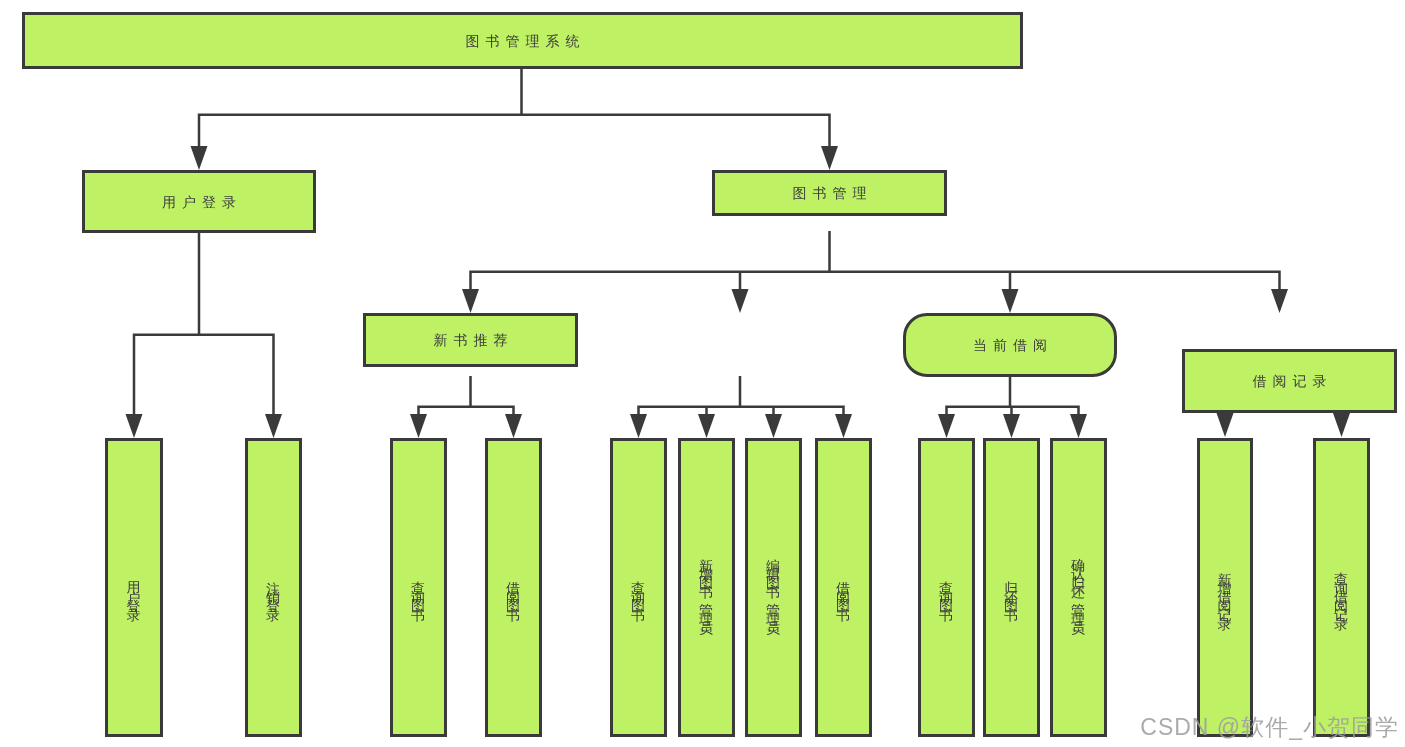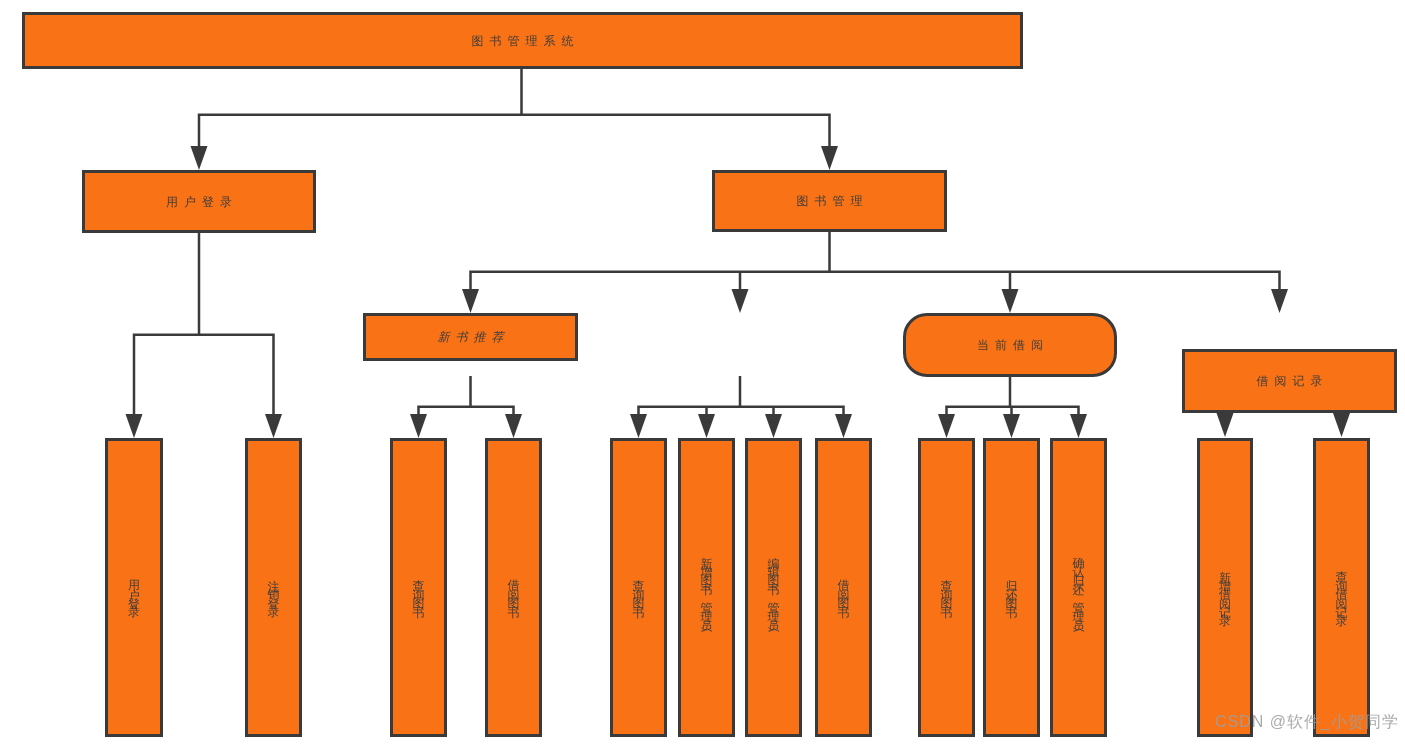--- a/index.html
+++ b/index.html
@@ -13,42 +13,42 @@
   }
   #connectors {
     position: absolute;
     left: 0; top: 0;
     width: 1405px; height: 747px;
     pointer-events: none;
   }
   .box {
     position: absolute;
     box-sizing: border-box;
-    background: #f97316;
+    background: #bef264;
     border: 3px solid #3a3a3a;
     display: flex;
     align-items: center;
     justify-content: center;
     color: #3d3d3d;
-    font-size: 12px;
+    font-size: 14px;
     line-height: 1;
     white-space: nowrap;
     z-index: 2;
   }
   .hbox { letter-spacing: 6px; text-indent: 6px; }
   .vbox {
     writing-mode: vertical-rl;
     letter-spacing: 9px;
     white-space: normal;
   }
   #watermark {
     position: absolute;
     right: 6px;
     top: 712px;
-    font-size: 16px;
+    font-size: 23px;
     letter-spacing: 1px;
     color: rgba(158, 158, 158, 0.88);
     z-index: 5;
   }
 </style>
 </head>
 <body>
 
 <div id="canvas">
 
@@ -95,23 +95,23 @@
       <polygon points="1070,414 1087,414 1078.5,438"></polygon>
 
       <polygon points="1216.5,413 1233.5,413 1225,437"></polygon>
       <polygon points="1333,413 1350,413 1341.5,437"></polygon>
     </g>
   </svg>
 
   <div class="box hbox" style="left:22px; top:12px; width:1001px; height:57px;">图书管理系统</div>
 
   <div class="box hbox" style="left:82px; top:170px; width:234px; height:63px;">用户登录</div>
-  <div class="box hbox" style="left:712px; top:170px; width:235px; height:62px;">图书管理</div>
+  <div class="box hbox" style="left:712px; top:170px; width:235px; height:46px;">图书管理</div>
 
-  <div class="box hbox" style="left:363px; top:313px; width:215px; height:48px;font-style:italic;">新书推荐</div>
+  <div class="box hbox" style="left:363px; top:313px; width:215px; height:54px;">新书推荐</div>
   <div class="box hbox" style="left:903px; top:313px; width:214px; height:64px;border-radius:24px;">当前借阅</div>
   <div class="box hbox" style="left:1182px; top:313px; width:215px; height:64px;margin-top:36px;">借阅记录</div>
 
   <div class="box vbox" style="left:105px; top:438px; width:58px; height:299px;">用户登录</div>
   <div class="box vbox" style="left:245px; top:438px; width:57px; height:299px;">注销登录</div>
 
   <div class="box vbox" style="left:390px; top:438px; width:57px; height:299px;">查询图书</div>
   <div class="box vbox" style="left:485px; top:438px; width:57px; height:299px;">借阅图书</div>
 
   <div class="box vbox" style="left:610px; top:438px; width:57px; height:299px;">查询图书</div>

